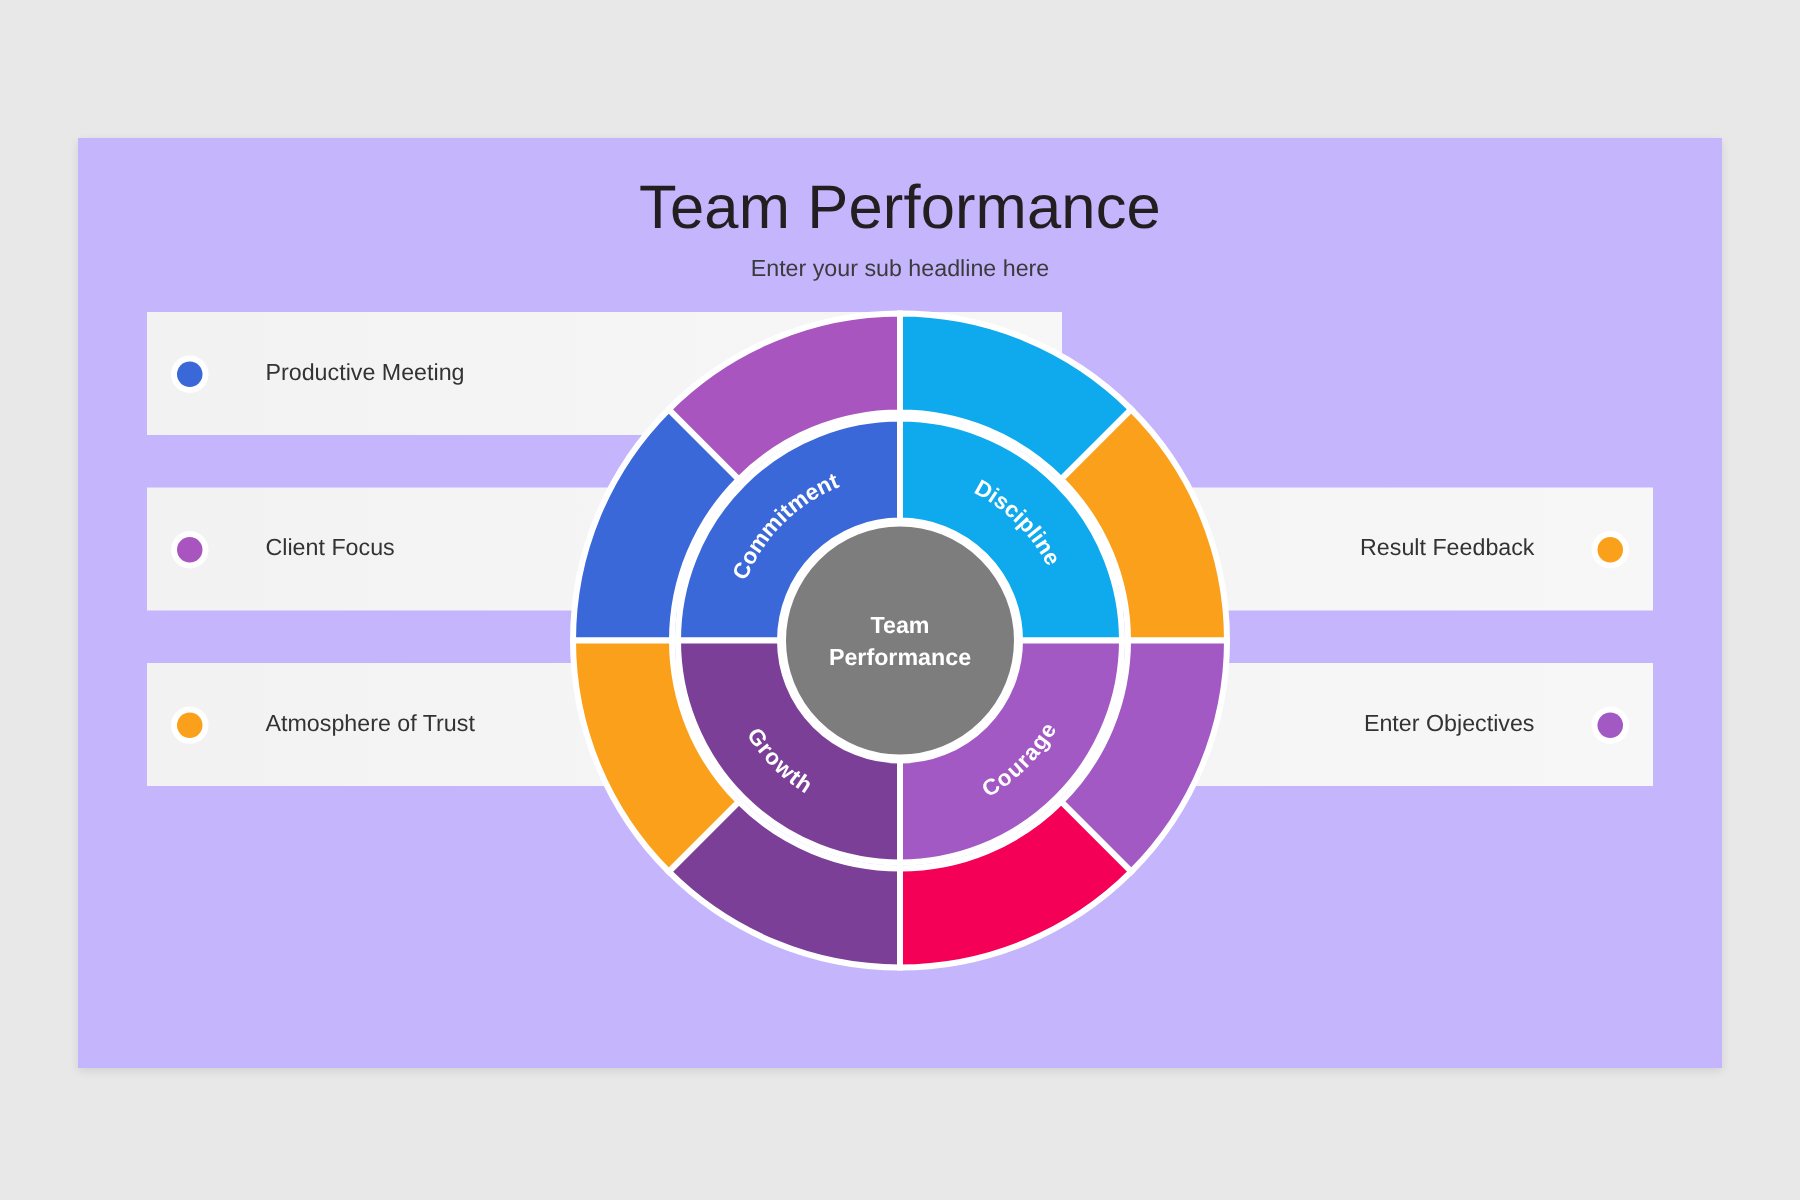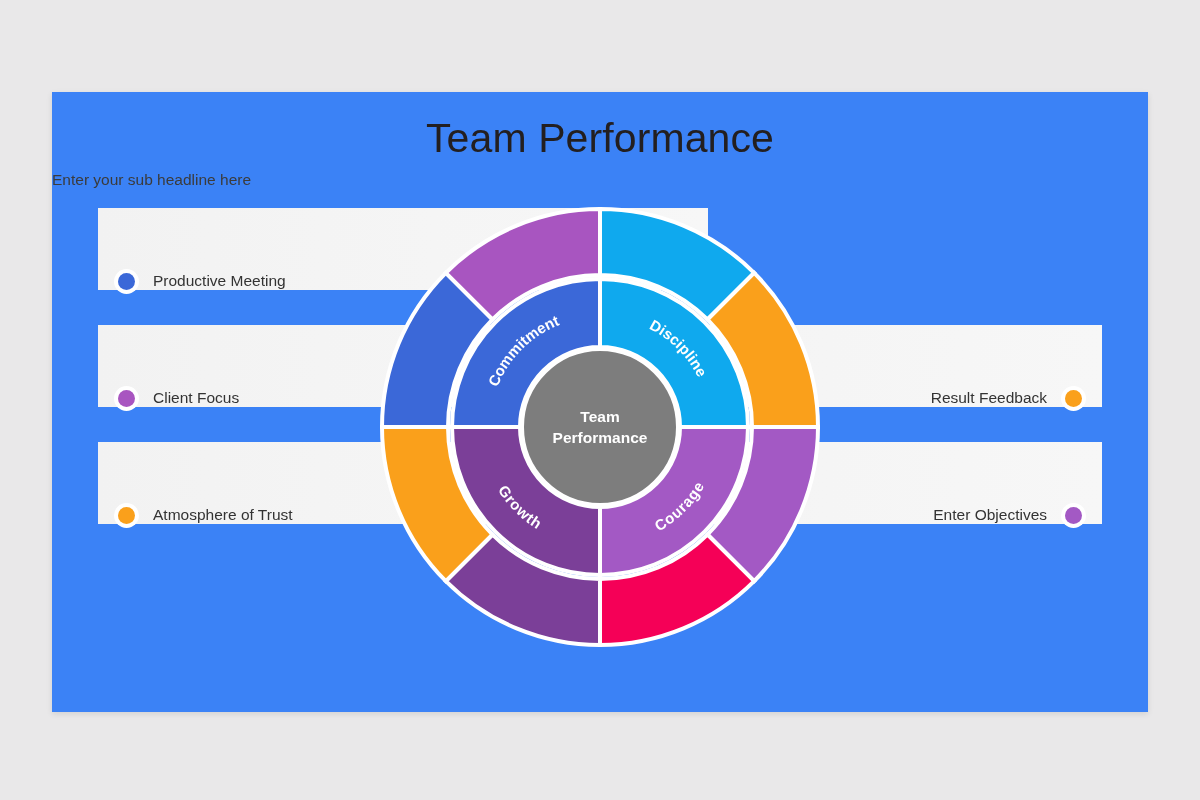--- a/index.html
+++ b/index.html
@@ -13,52 +13,54 @@
     font-family: "Liberation Sans", sans-serif;
     overflow: hidden;
   }
 
   #slide-card {
     position: absolute;
     left: 52px;
     top: 92px;
     width: 1096px;
     height: 620px;
-    background: #3b82f6;
+    background: #c4b5fd;
     box-shadow: 0 2px 6px rgba(0,0,0,0.10);
   }
 
   #page-title {
     position: absolute;
     left: 0;
     top: 23px;
     width: 1096px;
     text-align: center;
     font-size: 41px;
     font-weight: 400;
     color: #231f20;
     letter-spacing: 0.1px;
   }
 
   #page-subtitle {
     position: absolute;
     left: 0;
     top: 79px;
     width: 1096px;
+    text-align: center;
     font-size: 15.5px;
     font-weight: 400;
     color: #3b3b3b;
   }
 
   .legend-row {
     position: absolute;
     height: 82px;
     background: linear-gradient(to right, #f2f2f2 0%, #f5f5f5 55%, #f7f7f7 100%);
     display: flex;
-    align-items: flex-end;
+    align-items: center;
+    gap: 24px;
   }
   .legend-row.left  { left: 46px;  width: 610px; }
   .legend-row.right { right: 46px; width: 610px; flex-direction: row-reverse; }
 
   .legend-label {
     font-size: 15.5px;
     color: #333333;
     white-space: nowrap;
   }
   .legend-row.left  .legend-label { margin-left: 18px; }

